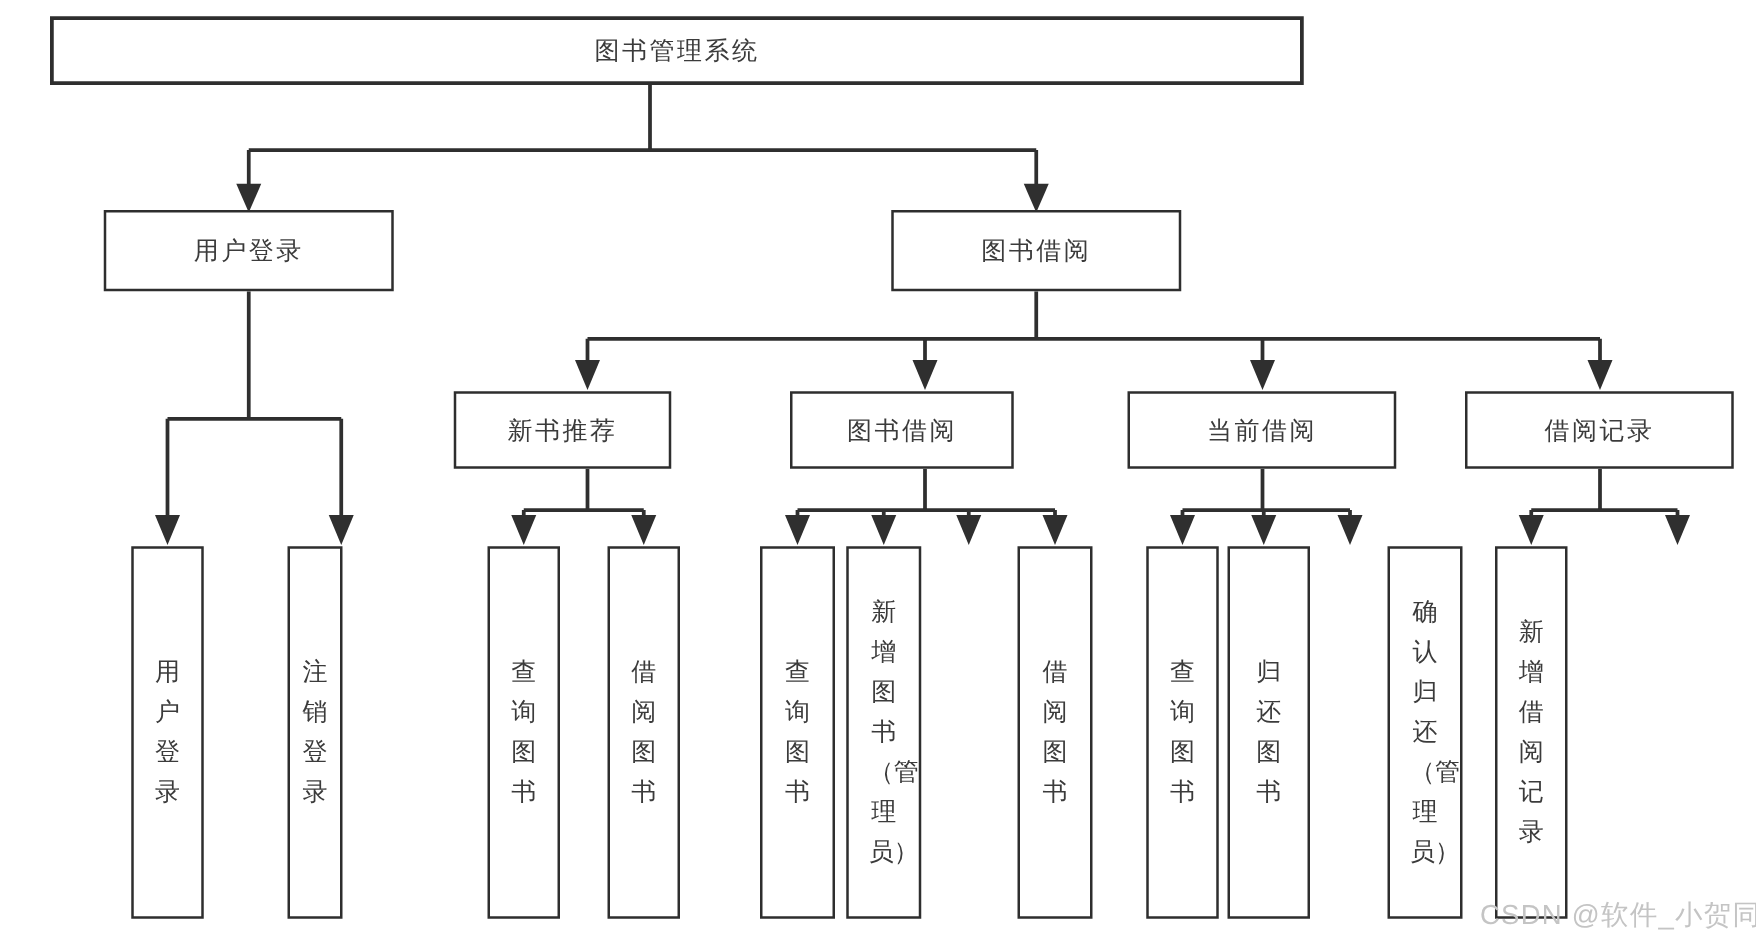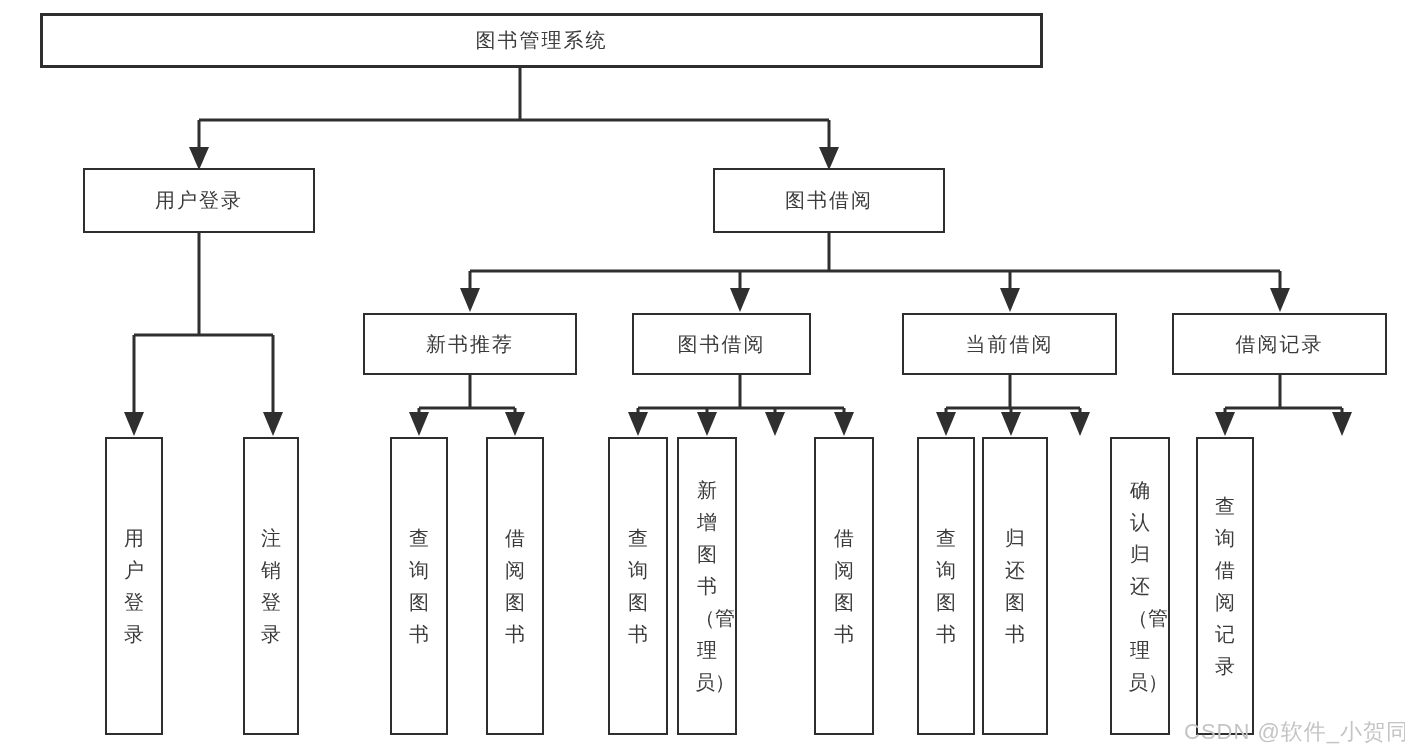--- a/index.html
+++ b/index.html
@@ -86,37 +86,37 @@
     <span class="hlabel">图书管理系统</span>
   </div>
 
   <div class="node" style="left:83px; top:168px; width:232px; height:65px;">
     <span class="hlabel">用户登录</span>
   </div>
   <div class="node" style="left:713px; top:168px; width:232px; height:65px;">
     <span class="hlabel">图书借阅</span>
   </div>
 
-  <div class="node" style="left:363px; top:313px; width:214px; height:62px;">
+  <div class="node" style="left:363px; top:313px; width:174px; height:62px;">
     <span class="hlabel">新书推荐</span>
   </div>
   <div class="node" style="left:632px; top:313px; width:179px; height:62px;">
     <span class="hlabel">图书借阅</span>
   </div>
   <div class="node" style="left:1172px; top:313px; width:215px; height:62px;">
     <span class="hlabel">借阅记录</span>
   </div>
   <div class="node" style="left:902px; top:313px; width:215px; height:62px;">
     <span class="hlabel">当前借阅</span>
   </div>
 
   <div class="node vbox" style="left:105px; width:58px;">
     <div class="vlabel">用户登录</div>
   </div>
-  <div class="node vbox" style="left:243px; width:56px;">
+  <div class="node vbox" style="left:230px; width:44px;">
     <div class="vlabel">注销登录</div>
   </div>
 
   <div class="node vbox" style="left:390px; width:58px;">
     <div class="vlabel">查询图书</div>
   </div>
   <div class="node vbox" style="left:486px; width:58px;">
     <div class="vlabel">借阅图书</div>
   </div>
 
@@ -134,18 +134,18 @@
     <div class="vlabel">查询图书</div>
   </div>
   <div class="node vbox" style="left:982px; width:66px;">
     <div class="vlabel">归还图书</div>
   </div>
   <div class="node vbox" style="left:1110px; width:60px;">
     <div class="vlabel">确认归还（管理员）</div>
   </div>
 
   <div class="node vbox" style="left:1196px; width:58px;">
-    <div class="vlabel">查询借阅记录</div>
+    <div class="vlabel">新增借阅记录</div>
   </div>
 
   <div class="watermark">CSDN @软件_小贺同学</div>
 
 </div>
 
 </body></html>

